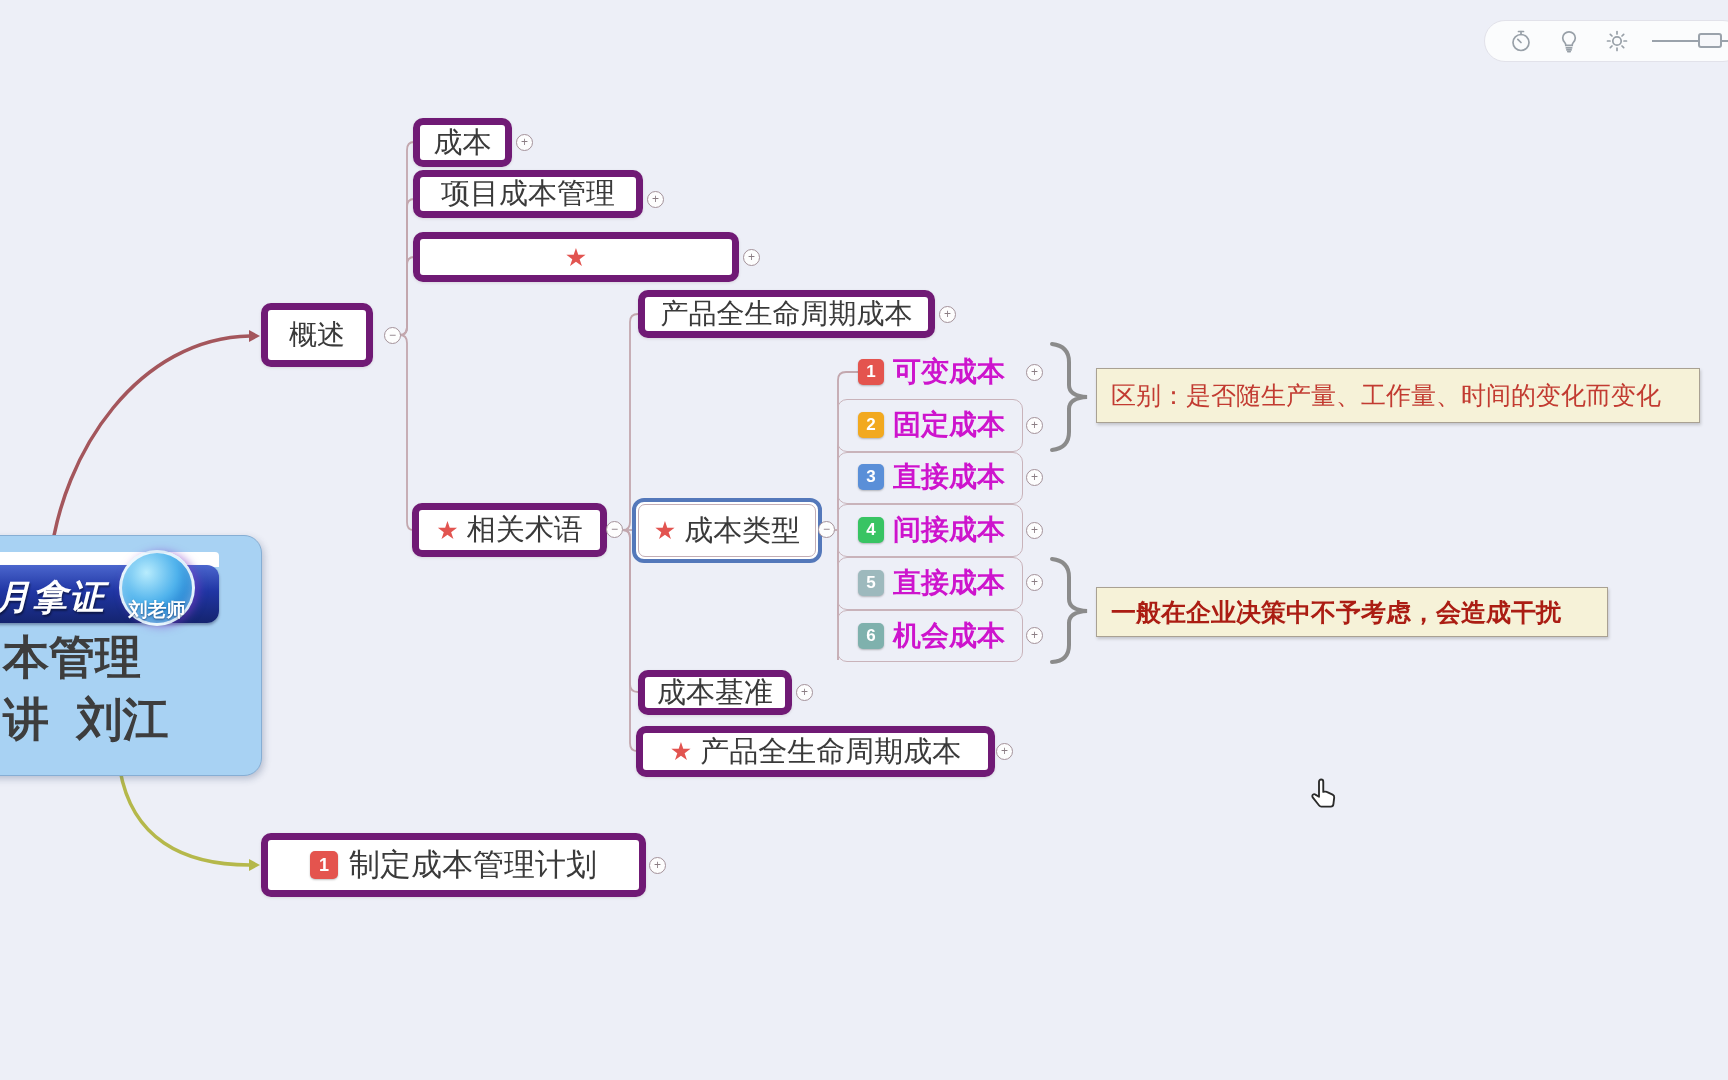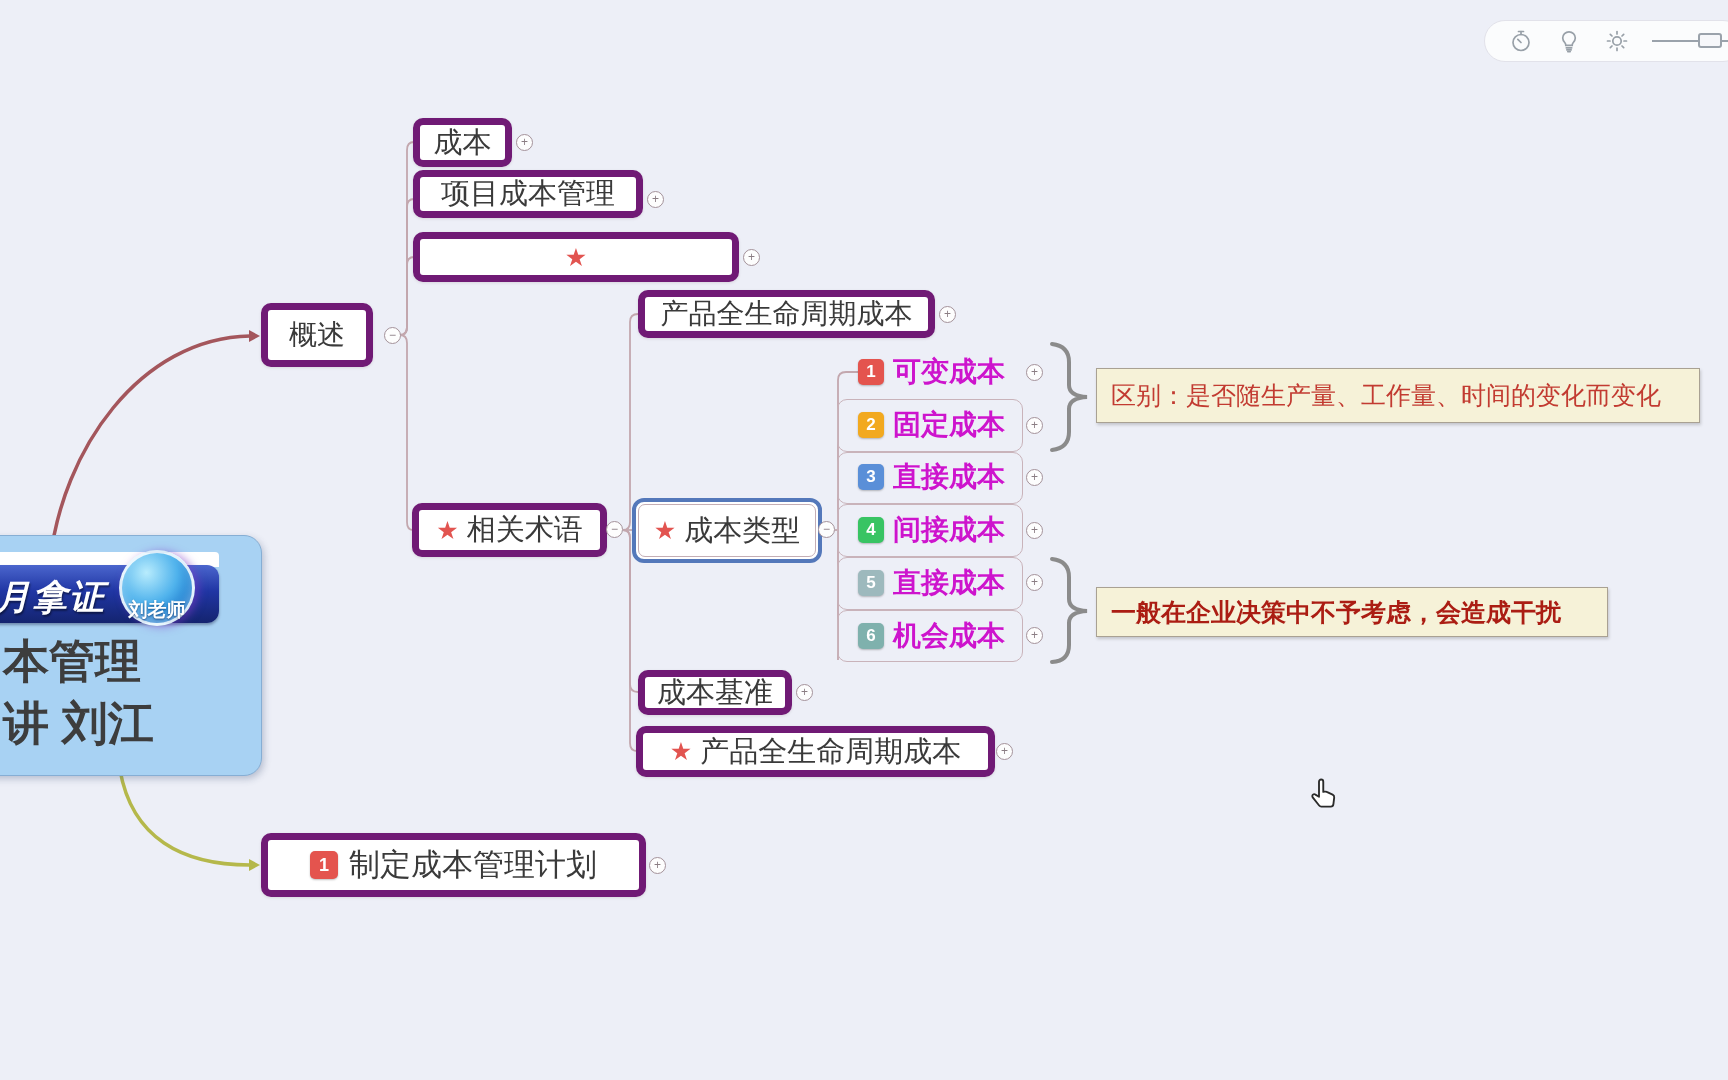--- a/index.html
+++ b/index.html
@@ -104,21 +104,21 @@
   .badge-sphere {
     position:absolute; left:162px; top:-2px; width:76px; height:76px; border-radius:50%;
     background:radial-gradient(circle at 35% 28%, #b8ecfd 0%, #4fb2ec 45%, #1a78cc 75%, #115ba8 100%);
     border:3px solid rgba(255,255,255,.85);
     box-shadow:4px 1px 8px rgba(130,60,200,.55), inset 0 -6px 10px rgba(255,255,255,.35);
     display:flex; align-items:flex-end; justify-content:center;
     color:#fff; font-weight:bold; font-size:19px;
     text-shadow:0 1px 2px rgba(0,30,80,.6); box-sizing:border-box;
   }
   .root-title { position:absolute; left:46px; top:94px; font-size:46px; font-weight:bold;
-                color:#3d3d3d; line-height:62px; white-space:nowrap; }
+                color:#3d3d3d; line-height:62px; white-space:nowrap;font-family:Liberation Mono, monospace; }
 
   
   .toolbar {
     position:absolute; z-index:4; left:1484px; top:20px; width:260px; height:42px;
     background:rgba(255,255,255,.78); border:1px solid #e2e2ea; border-radius:21px;
     display:flex; align-items:center; gap:24px; padding:0 24px; box-sizing:border-box;
   }
   .tb-icon { width:24px; height:24px; flex:0 0 auto; }
   .slider-line { position:absolute; z-index:5; left:1652px; top:40px; width:76px; height:2px;
                  background:#9aa2ab; }

